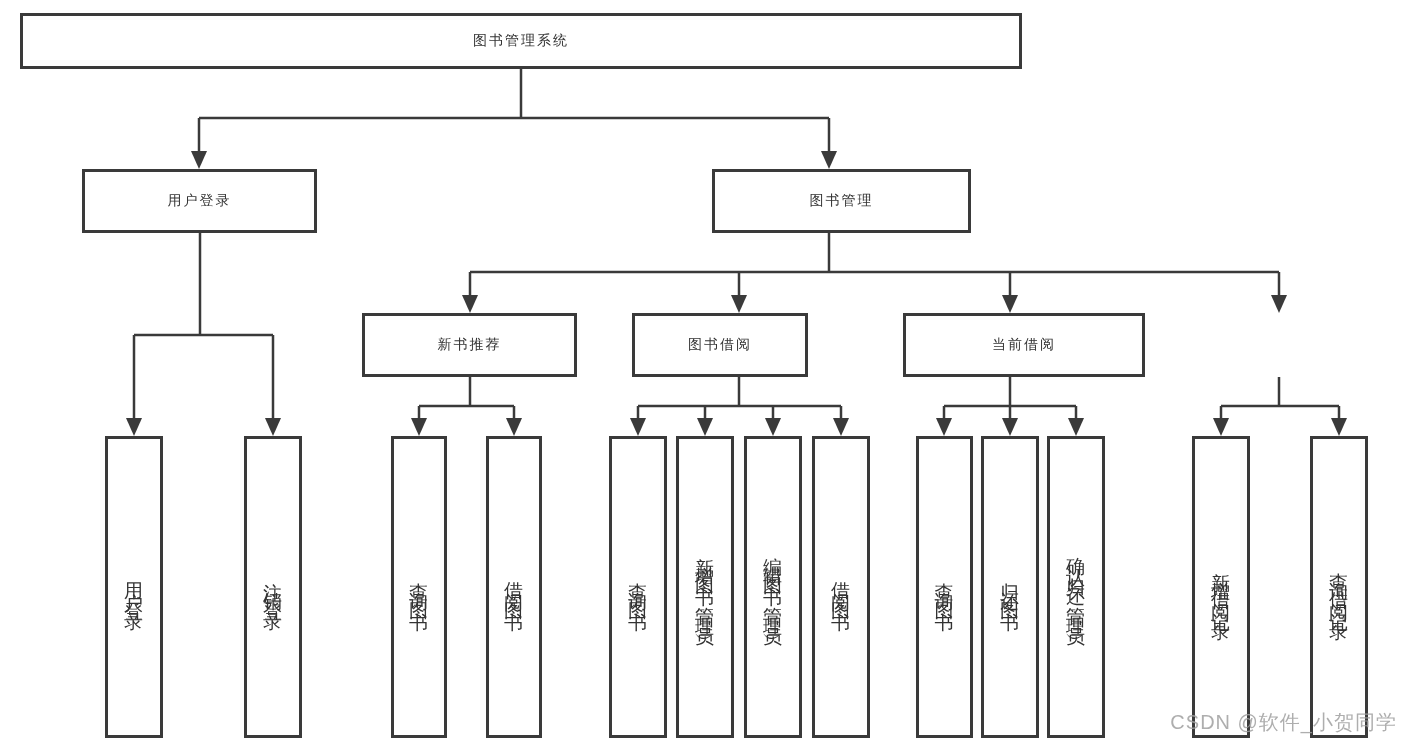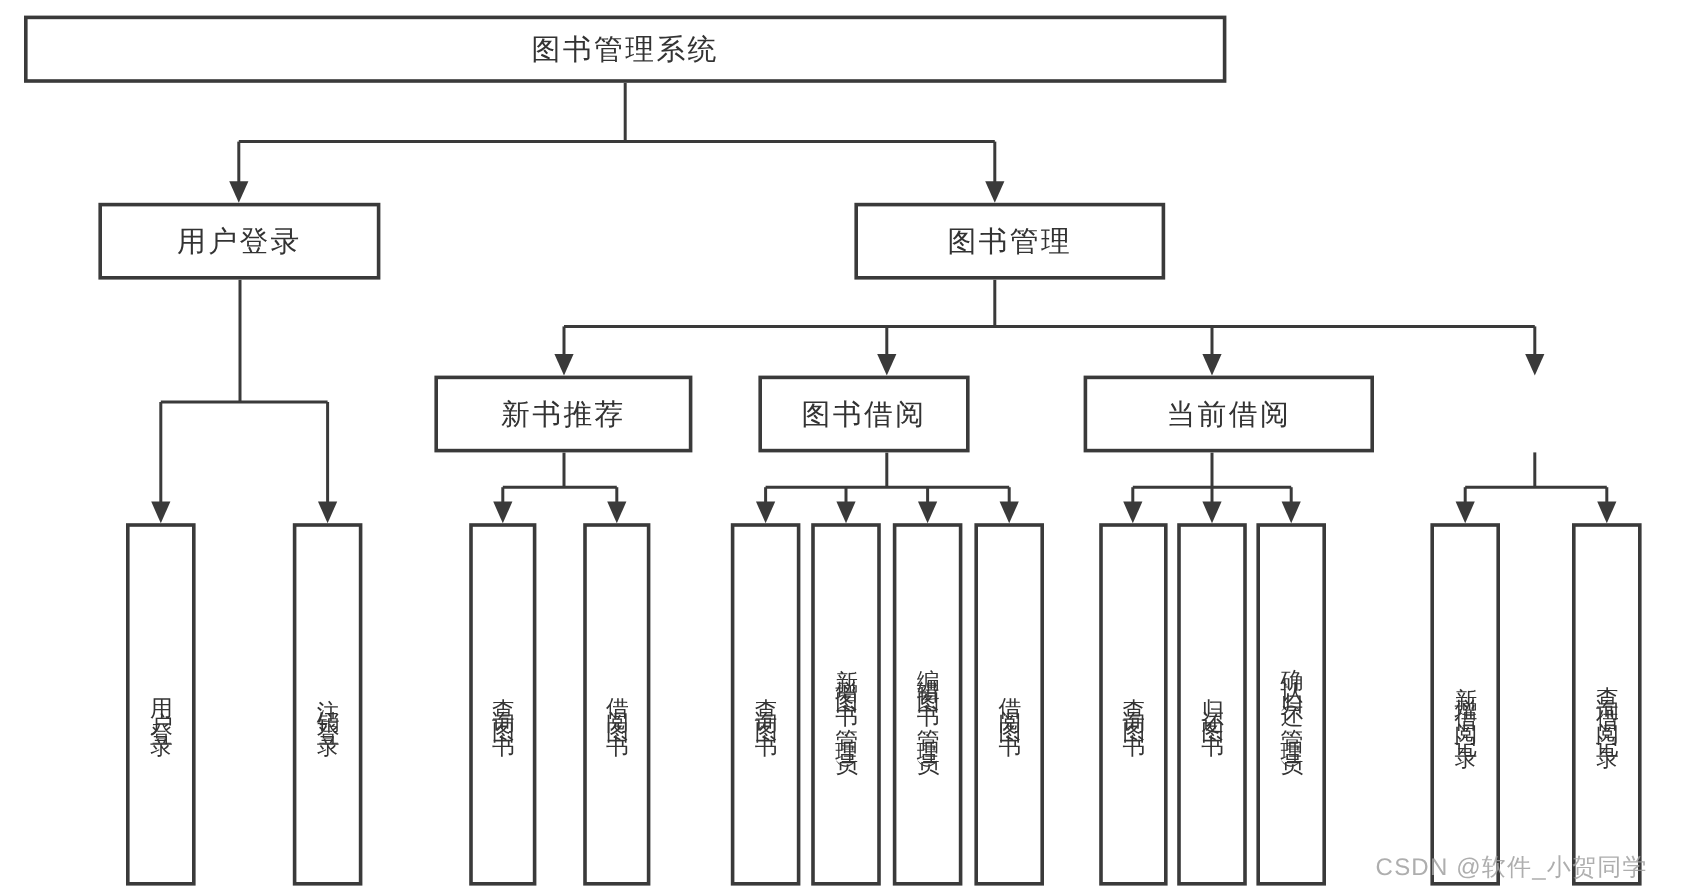--- a/index.html
+++ b/index.html
@@ -24,36 +24,36 @@
     box-sizing:border-box;
     border:3px solid var(--line);
     background:#ffffff;
     display:flex;
     align-items:center;
     justify-content:center;
     color:var(--text);
     z-index:2;
   }
   .node .label{
-    font-size:24px;
+    font-size:14px;
     letter-spacing:2px;
     white-space:nowrap;
     color:var(--text);
   }
   .leaf .label{
     writing-mode:vertical-rl;
     text-orientation:mixed;
     font-size:19px;
     letter-spacing:10px;
     line-height:1;
     white-space:nowrap;
   }
   .watermark{
     position:absolute;
-    right:32px;
+    right:8px;
     bottom:11px;
     font-size:20px;
     letter-spacing:1px;
     color:var(--watermark);
     opacity:.85;
     z-index:3;
     white-space:nowrap;
   }
 </style>
 </head>

